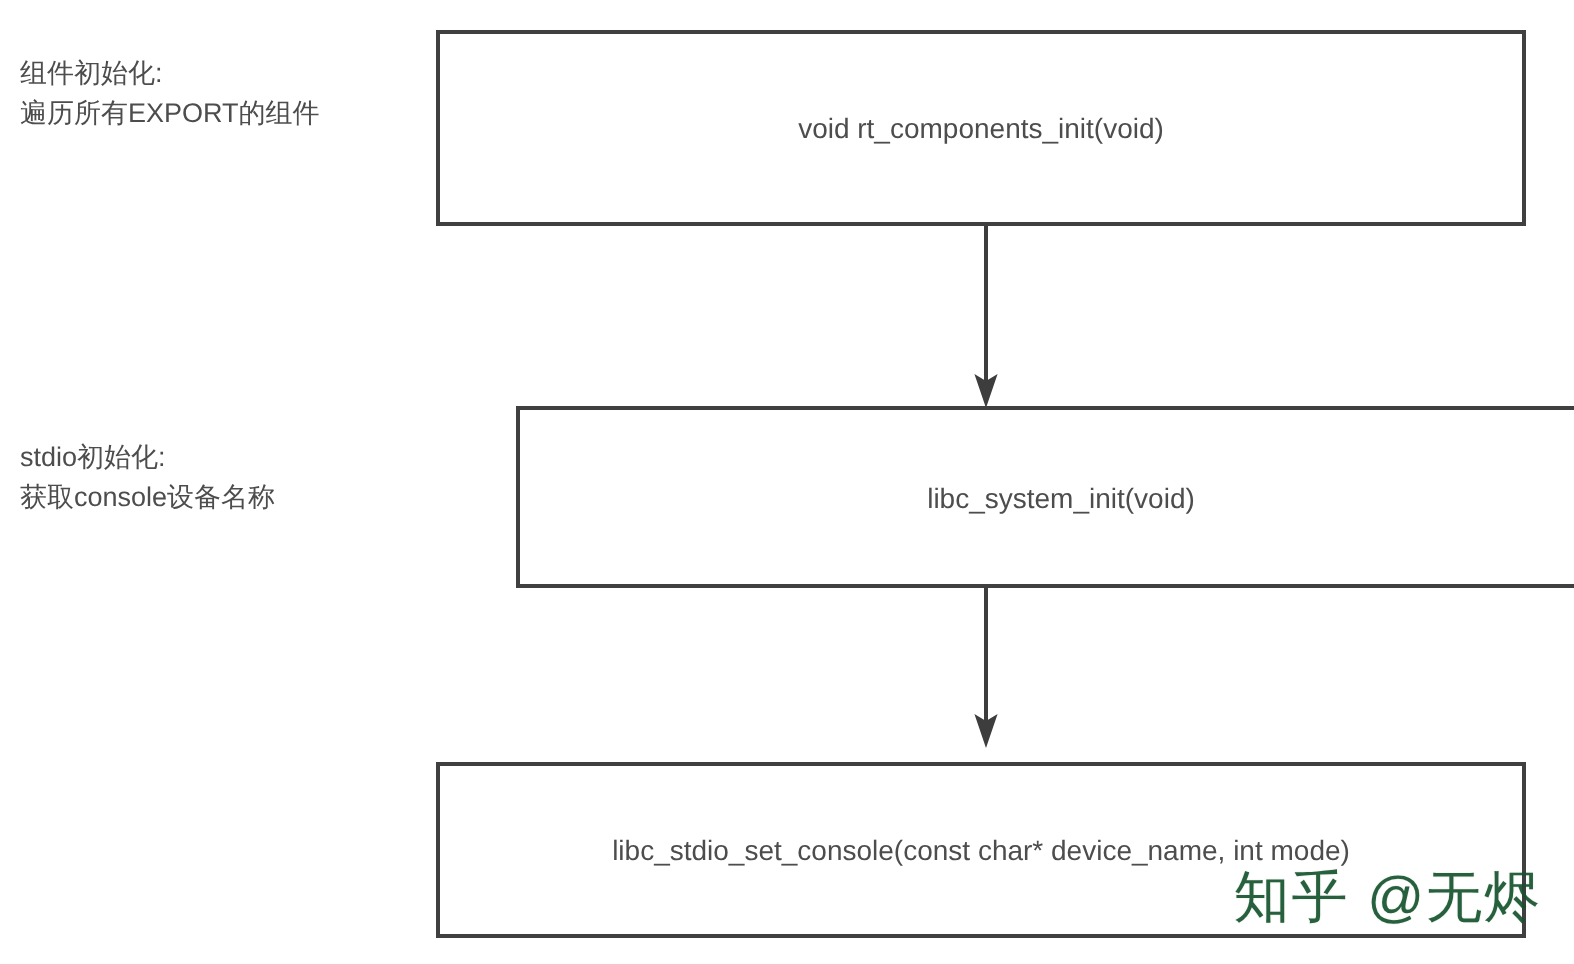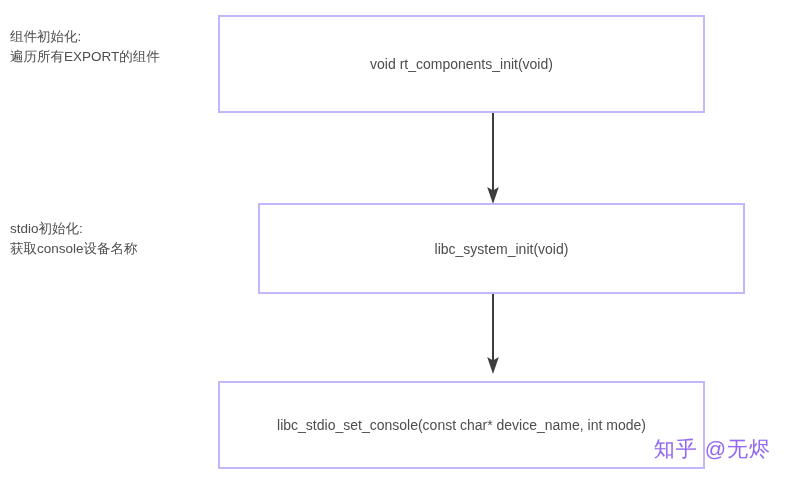--- a/index.html
+++ b/index.html
@@ -36,23 +36,23 @@
     white-space: pre-line;
   }
   #label-1 { top: 27px; }
   #label-2 { top: 219px; }
   #label-3 { top: 398px; }
 
   
   .node-box {
     position: absolute;
     left: 218px;
-    width: 487px;
+    width: 545px;
     box-sizing: border-box;
-    border: 2px solid #c4b5fd;
+    border: 2px solid #404040;
     background: #ffffff;
     display: flex;
     align-items: center;
     justify-content: center;
   }
   .node-box .node-text {
     font-size: 14px;
     line-height: 18px;
     color: #4d4d4d;
     text-align: center;
@@ -70,23 +70,23 @@
   }
   #connector-1 { top: 113px; height: 91px; }
   #connector-2 { top: 294px; height: 80px; }
   .connector svg { display: block; width: 18px; height: 100%; }
 
   
   .watermark {
     position: absolute;
     right: 16px;
     bottom: 20px;
-    font-size: 21px;
+    font-size: 28px;
     line-height: 26px;
-    color: #8b5cf6;
+    color: #14532d;
     letter-spacing: 1px;
     text-shadow: 0 0 1px rgba(0,0,0,0.16);
     white-space: nowrap;
     pointer-events: none;
     opacity: 0.92;
   }
 </style>
 </head>
 <body>
 

